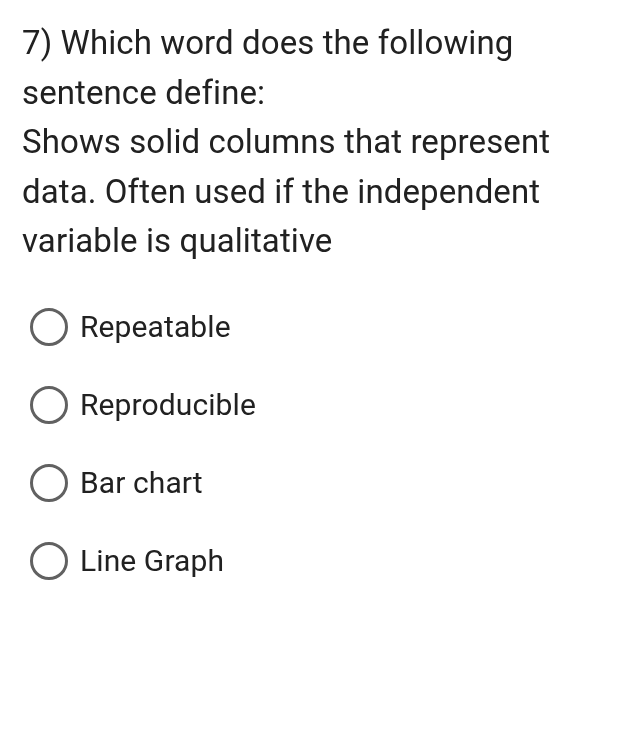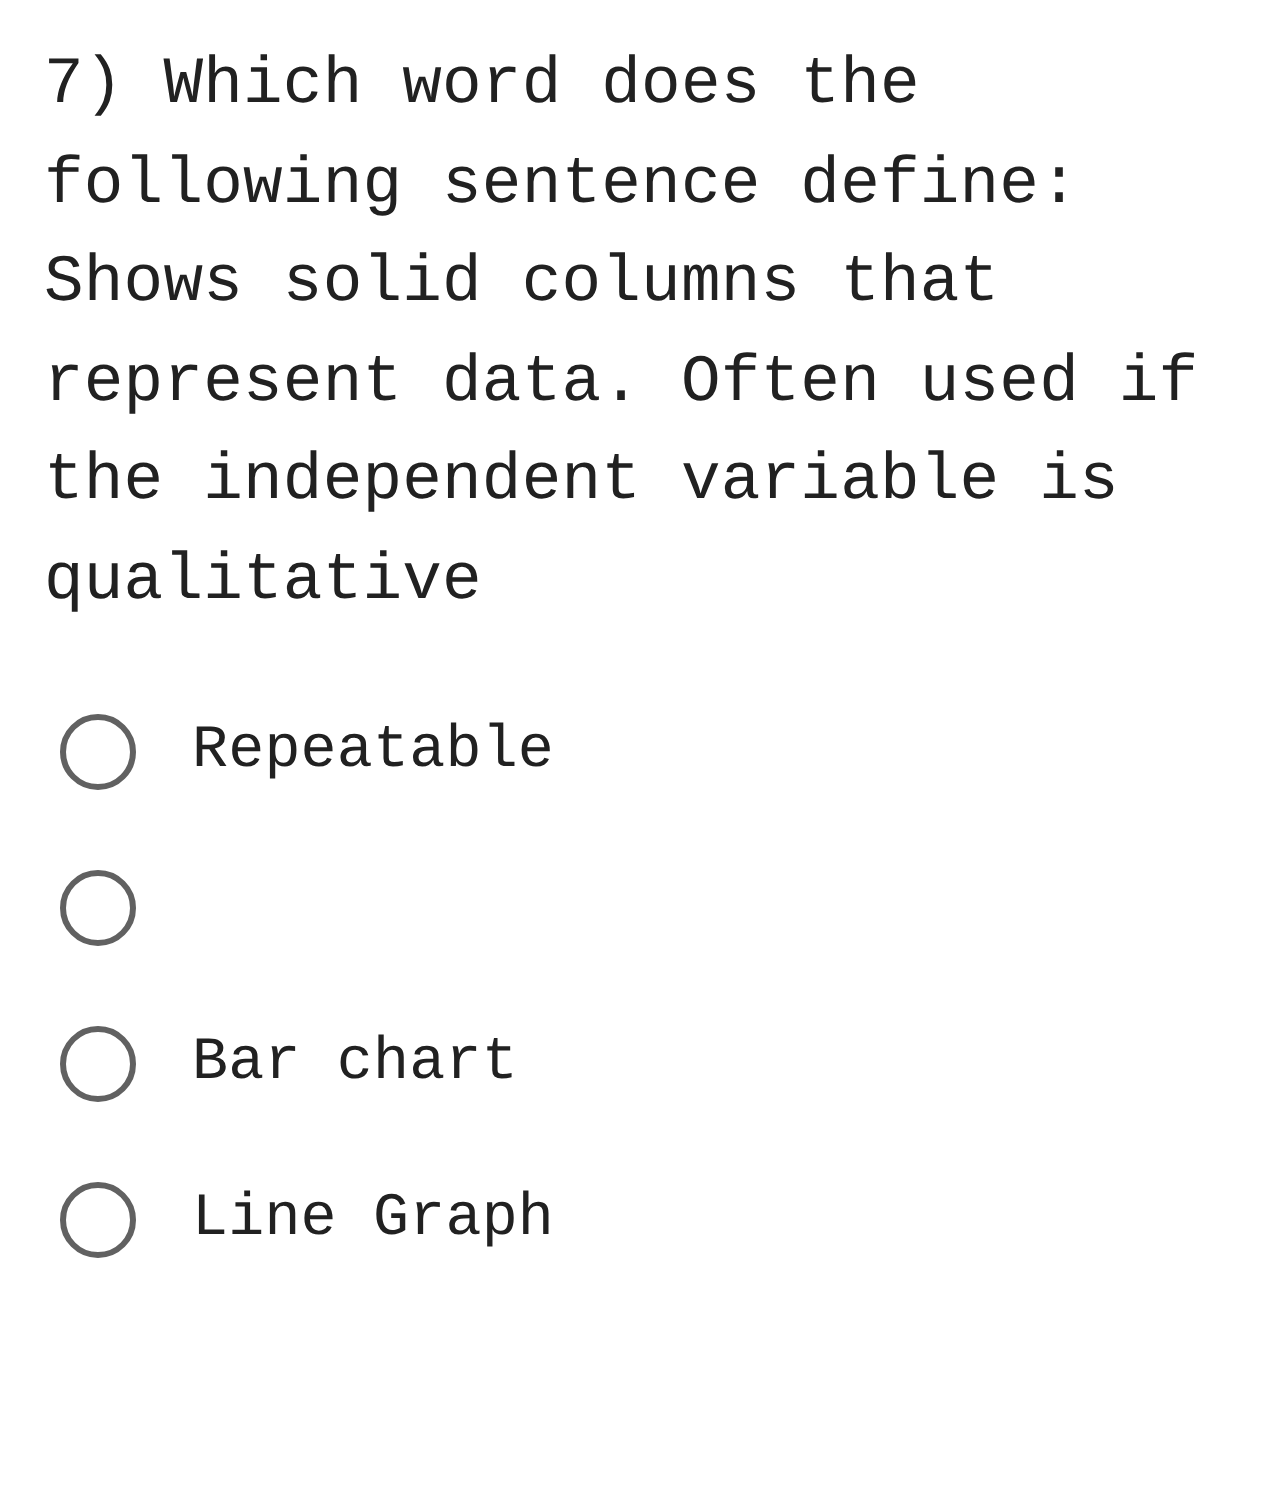--- a/index.html
+++ b/index.html
@@ -1,19 +1,18 @@
 <!DOCTYPE html>
 <html><head>
   <meta charset="utf-8">
   <style>
     * {
       margin: 0;
       padding: 0;
       box-sizing: border-box;
-      font-family: Liberation Mono, monospace;
     }
     body {
       font-family: 'Roboto', 'Helvetica Neue', Arial, sans-serif;
       background: #ffffff;
       width: 635px;
       height: 754px;
       padding: 18px 18px 18px 22px;
       color: #212121;
     }
     .question-text {
@@ -26,21 +25,21 @@
     }
     .options {
       display: flex;
       flex-direction: column;
       gap: 40px;
       padding-left: 8px;
     }
     .option {
       display: flex;
       align-items: center;
-      gap: 28px;
+      gap: 12px;
       cursor: pointer;
     }
     .radio-circle {
       width: 38px;
       height: 38px;
       border: 3px solid #616161;
       border-radius: 50%;
       flex-shrink: 0;
     }
     .option-label {
@@ -55,20 +54,21 @@
 
 <div class="question-text">7) Which word does the following sentence define:<br>Shows solid columns that represent data. Often used if the independent variable is qualitative</div>
 
 <div class="options">
   <div class="option">
     <div class="radio-circle"></div>
     <span class="option-label">Repeatable</span>
   </div>
   <div class="option">
     <div class="radio-circle"></div>
+    <span class="option-label">Reproducible</span>
   </div>
   <div class="option">
     <div class="radio-circle"></div>
     <span class="option-label">Bar chart</span>
   </div>
   <div class="option">
     <div class="radio-circle"></div>
     <span class="option-label">Line Graph</span>
   </div>
 </div>

